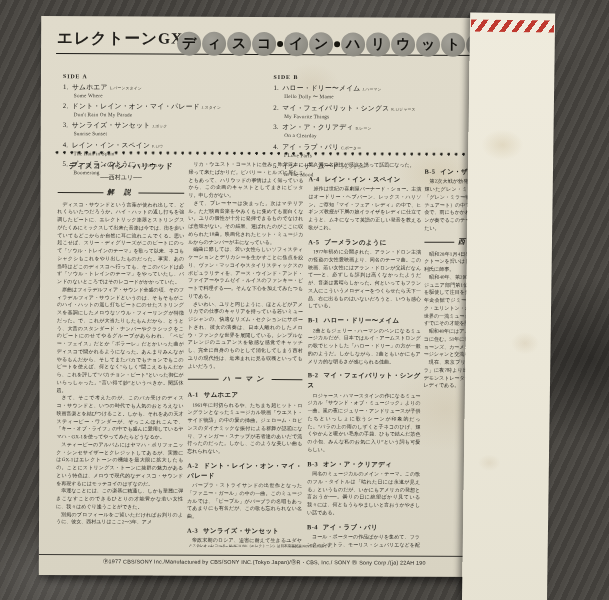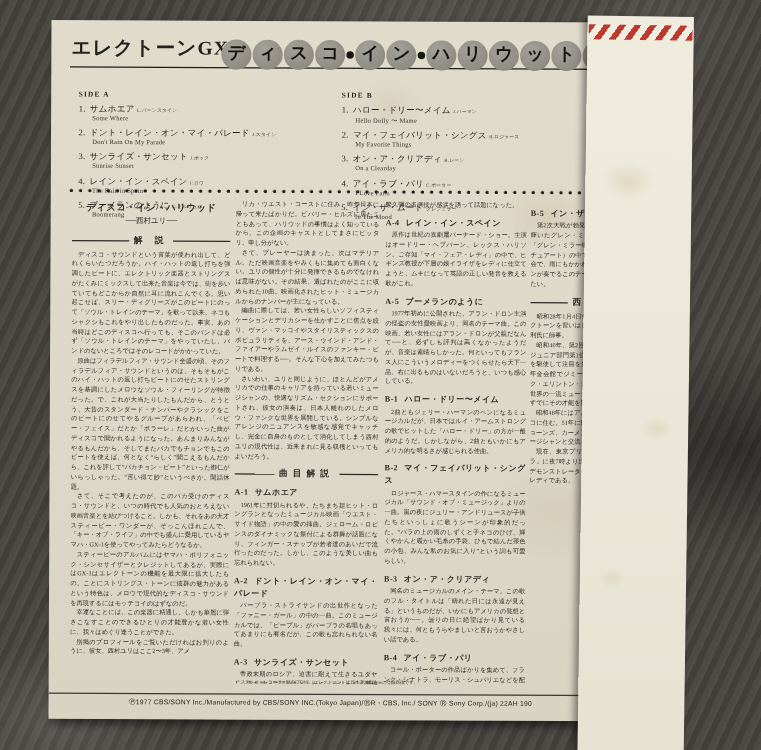--- a/index.html
+++ b/index.html
@@ -47,21 +47,21 @@
   
   .notes-col{position:absolute;top:144px;height:386px;overflow:hidden;font-size:5px;line-height:1.55;
       text-align:justify;color:#2c2a24;}
   #col1{left:17px;width:127px;}
   #col2{left:148px;width:115px;}
   #col3{left:268px;width:113px;}
   #col4{left:384px;width:112px;}
   .notes-col p{margin:0;text-indent:1em;}
   .ln-title{font-size:7.4px;font-weight:bold;text-align:center;text-indent:0;letter-spacing:.5px;margin-bottom:2px;}
   .ln-author{font-size:6px;text-align:center;text-indent:0;margin-bottom:3px;}
-  .flank{display:flex;align-items:center;gap:4px;font-size:7px;font-weight:bold;letter-spacing:4px;margin:4px 0 3px;}
+  .flank{display:flex;align-items:center;gap:4px;font-size:7px;font-weight:bold;letter-spacing:4px;margin:4px 0 3px;font-style:italic;}
   .flank::before,.flank::after{content:"";flex:1;border-top:.9px solid #2c2a24;}
   .entry h4{font-size:6.4px;font-weight:bold;margin:5px 0 1.5px;letter-spacing:.4px;}
   .entry h4 .eid{margin-right:5px;}
   .lead-in{text-indent:0 !important;}
   
   .fine-print{position:absolute;left:150px;top:527px;width:240px;font-size:3.6px;color:#3c3a33;line-height:1.4;}
   .bottom-rule{position:absolute;left:0;right:0;top:538px;height:.9px;background:#3a3833;}
   .copyright{position:absolute;left:0;right:0;top:542px;text-align:center;font-size:5.4px;letter-spacing:.2px;color:#23211d;
       font-family:"Liberation Sans","DejaVu Sans",sans-serif;}
   
@@ -176,21 +176,21 @@
     </div>
 
     <div class="notes-col" id="col2">
       <div id="col2-paras">
           <p>リカ・ウエスト・コーストに住み、昨年日本に帰って来たばかりだ。ビバリー・ヒルズに居たこともあって、ハリウッドの事情はよく知っているから、この企画のキャストとしてまさにピッタリ。申し分がない。</p>
           <p>さて、プレーヤーは決まった。次はマテリアル。ただ映画音楽をやみくもに集めても面白くない。ユリの個性が十分に発揮できるものでなければ意味がない。その結果、選ばれたのがここに収められた10曲。映画化されたヒット・ミュージカルからのナンバーが主になっている。</p>
           <p>編曲に際しては、若い女性らしいソフィスティケーションとデリカシーを生かすことに焦点を絞り、ヴァン・マッコイやスタイリスティックスのポピュラリティを、アース・ウインド・アンド・ファイアーやラムゼイ・ルイスのファンキー・ビートで料理する──。そんな下心を加えてみたつもりである。</p>
           <p>さいわい、ユリと同じように、ほとんどがアメリカでの仕事のキャリアを持っている若いミュージシャンの、快適なリズム・セクションにサポートされ、彼女の演奏は、日本人離れのしたメロウ・ファンクな世界を展開している。シンプルなアレンジのニュアンスを敏感な感覚でキャッチし、完全に自身のものとして消化してしまう西村ユリの現代性は、近来まれに見る収穫といってもよいだろう。</p>
         </div>
       <div class="flank">
-          <span>曲目解説</span>
+          <span>ハーマン</span>
         </div>
       <div id="col2-entries">
           <div class="entry">
             <h4><span class="eid">A-1</span><span>サムホエア</span></h4>
             <p>1961年に封切られるや、たちまち超ヒット・ロングランとなったミュージカル映画「ウエスト・サイド物語」の中の愛の挿曲。ジェローム・ロビンスのダイナミックな振付による群舞が話題になり、フィンガー・スナップが若者達のあいだで流行ったのだった。しかし、このような美しい曲も忘れられない。</p>
           </div>
           <div class="entry">
             <h4><span class="eid">A-2</span><span>ドント・レイン・オン・マイ・パレード</span></h4>
             <p>バーブラ・ストライサンドの出世作となった「ファニー・ガール」の中の一曲。このミュージカルでは、「ピープル」がバーブラの名唱もあってあまりにも有名だが、この歌も忘れられない名曲。</p>
           </div>

